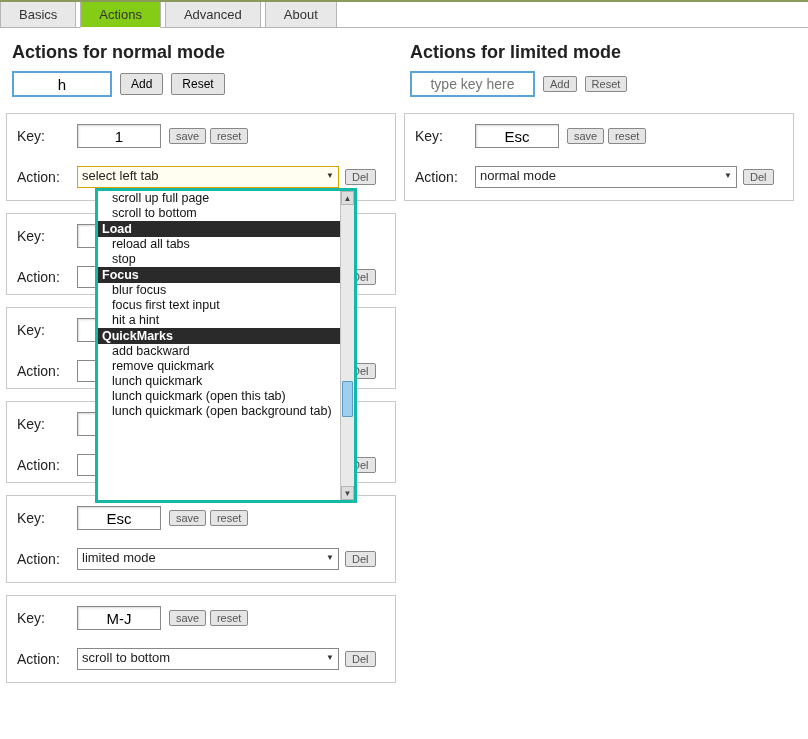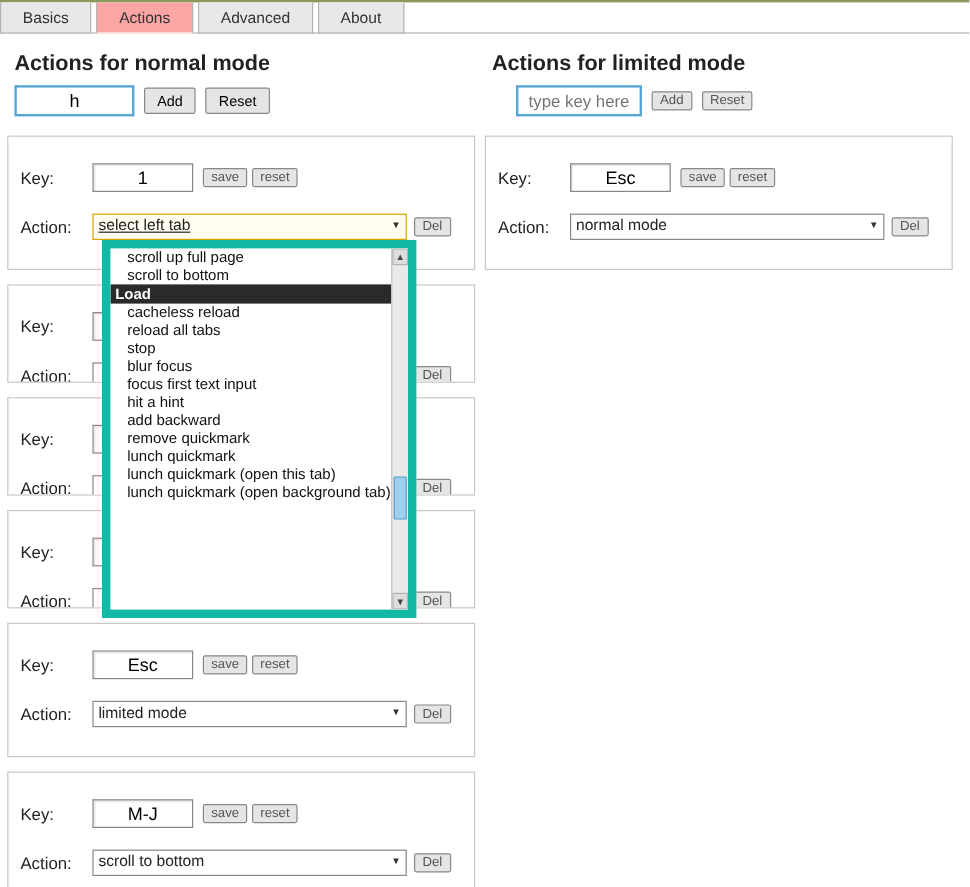--- a/index.html
+++ b/index.html
@@ -22,21 +22,21 @@
     padding: 5px 18px;
     border: 1px solid #b5b5b5;
     border-top: none;
     background: #e8e8e8;
     margin-right: 4px;
     font-size: 13px;
     color: #333;
     cursor: pointer;
   }
   .tab.active {
-    background: #fca5a5;
+    background: #84cc16;
     border-bottom: 1px solid #fff;
     position: relative;
     top: 0;
   }
   .tabstrip-underline {
     border-bottom: 1px solid #b5b5b5;
     margin-top: -1px;
   }
   .page {
     display: flex;
@@ -61,24 +61,23 @@
   }
   .keytype {
     width: 100px;
     height: 26px;
     border: 2px solid #5aa5d8;
     text-align: center;
     font-size: 15px;
     padding: 2px;
   }
   .keytype.limited {
-    width: 105px;
+    width: 125px;
     font-size: 14px;
     color: #555;
-    margin-left: 20px;
   }
   .btn {
     font-family: Arial, sans-serif;
     font-size: 12px;
     padding: 3px 10px;
     border: 1px solid #888;
     background: #e5e5e5;
     cursor: pointer;
     border-radius: 2px;
   }
@@ -88,21 +87,21 @@
     color: #555;
   }
   .card {
     border: 1px solid #c8c8c8;
     margin: 6px 0;
     padding: 10px 10px 12px 10px;
   }
   .row {
     display: flex;
     align-items: center;
-    margin: 12px 0;
+    margin: 0 0;
   }
   .label {
     width: 60px;
     font-size: 14px;
   }
   .keyinput {
     width: 84px;
     height: 24px;
     border: 1px solid #888;
     text-align: center;
@@ -132,31 +131,30 @@
     font-size: 8px;
     color: #333;
     position: absolute;
     right: 5px;
     top: 5px;
     pointer-events: none;
   }
   .select.open {
     border: 1px solid #d9a300;
     background: #fffef0;
-    text-decoration: underline;
   }
 
   
   .dropdown-panel {
     position: absolute;
-    left: 8px;
+    left: 18px;
     top: 22px;
     width: 262px;
     background: #fff;
-    border: 7px solid #14b8a6;
+    border: 3px solid #14b8a6;
     z-index: 100;
     font-size: 13px;
     max-height: 315px;
     overflow: hidden;
   }
   .dd-body {
     height: 315px;
     overflow: hidden;
   }
   .dd-item {
@@ -237,26 +235,27 @@
       <div class="row actionrow">
         <div class="label">Action:</div>
         <div class="select-wrap" style="position:relative;">
           <div class="select open">select left tab</div>
 
           <div class="dropdown-panel">
             <div class="dd-body" id="dd-body">
                 <div class="dd-item">scroll up full page</div>
                 <div class="dd-item">scroll to bottom</div>
                 <div class="dd-group">Load</div>
-                <div class="dd-item">cacheless reload</div>
                 <div class="dd-item">reload all tabs</div>
                 <div class="dd-item">stop</div>
+                <div class="dd-group">Focus</div>
                 <div class="dd-item">blur focus</div>
                 <div class="dd-item">focus first text input</div>
                 <div class="dd-item">hit a hint</div>
+                <div class="dd-group">QuickMarks</div>
                 <div class="dd-item">add backward</div>
                 <div class="dd-item">remove quickmark</div>
                 <div class="dd-item">lunch quickmark</div>
                 <div class="dd-item">lunch quickmark (open this tab)</div>
                 <div class="dd-item">lunch quickmark (open background tab)</div>
               </div>
             <div class="dd-scroll">
               <div class="dd-scroll-btn">▲</div>
               <div class="dd-scroll-thumb"></div>
               <div class="dd-scroll-btn" style="position:absolute;bottom:0;left:0;right:0;">▼</div>

